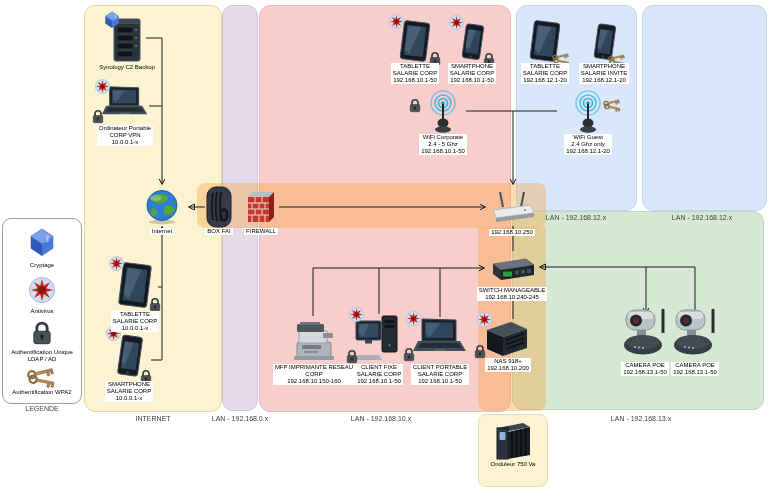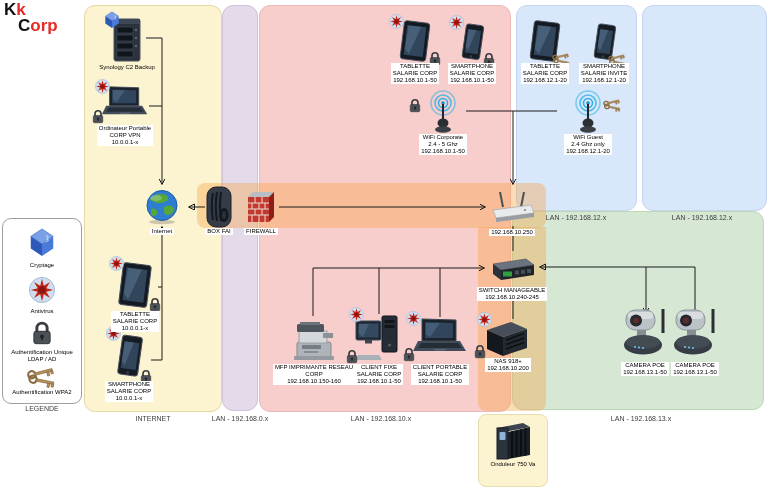--- a/index.html
+++ b/index.html
@@ -27,24 +27,20 @@
   .node-label .bx{display:inline-block;background:#ffffff;padding:0 2px;}
   .logo{position:absolute;left:4px;top:2px;z-index:6;font-weight:bold;font-size:17px;
         line-height:16px;letter-spacing:0px;}
   .logo .l2{padding-left:14px;}
   .lb{color:#111111;} .lr{color:#E62A25;}
 </style>
 </head>
 <body>
 
 <div id="stage">
-  <div class="logo">
-    <div><span class="lb">K</span><span class="lr">k</span></div>
-    <div class="l2"><span class="lb">C</span><span class="lr">orp</span></div>
-  </div>
 
   <div class="hl" id="hl-h"></div>
   <div class="hl" id="hl-v"></div>
   <div id="onduleur-box"></div>
   <div id="legend-box"></div>
 
   <svg id="edges" width="768" height="491">
     <defs>
       <marker id="arr" markerWidth="7" markerHeight="7" refX="5.5" refY="3" orient="auto">
         <path d="M0,0 L6,3 L0,6 Z" fill="#1a1a1a" stroke="none"></path>

